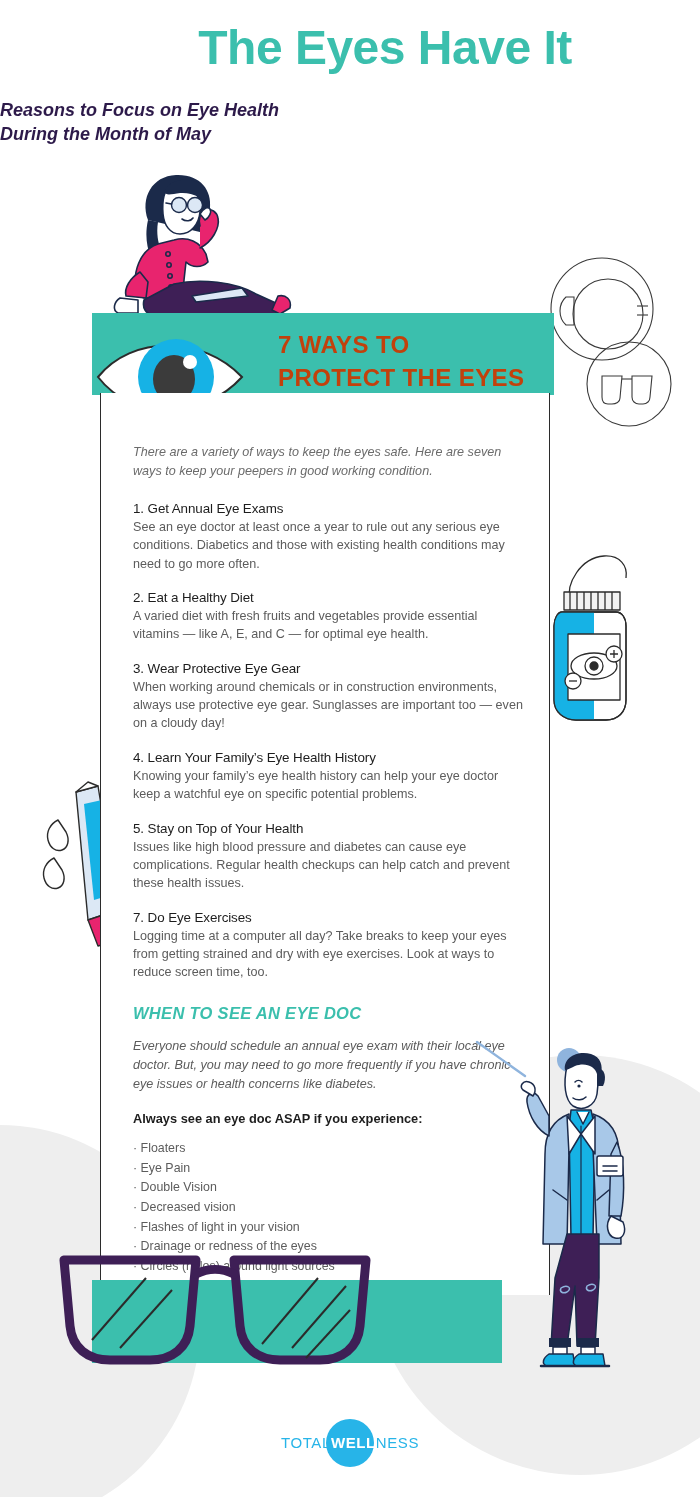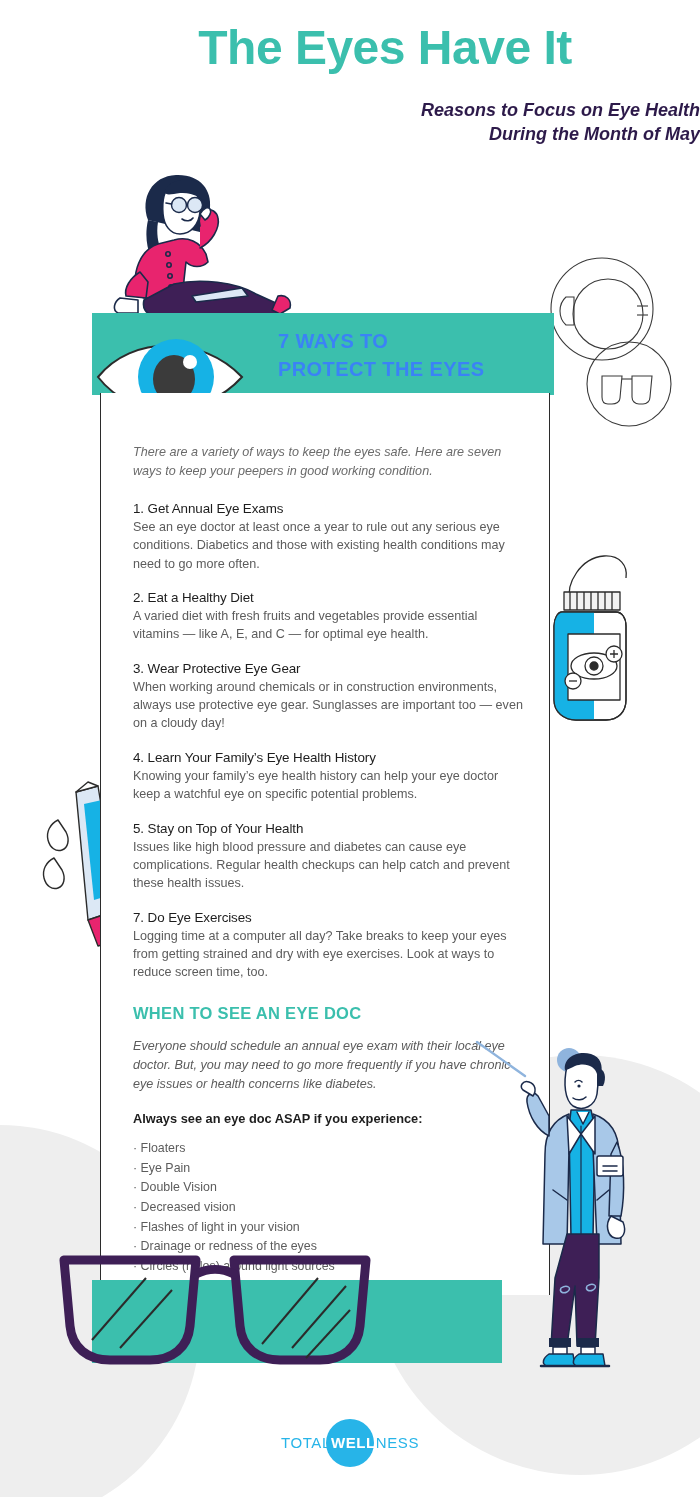--- a/index.html
+++ b/index.html
@@ -21,21 +21,21 @@
     border-radius:50%; background:#eeeeee;
   }
 
   
   .title{
     position:absolute; top:22px; left:0; width:700px; text-align:center;
     font-size:48px; font-weight:bold; letter-spacing:-0.5px;
     color:#3BBFAD; line-height:1.08;padding-left:35px;
   }
   .subtitle{
-    position:absolute; top:98px; left:0; width:700px; text-align:right;
+    position:absolute; top:98px; left:0; width:700px; text-align:left;
     font-size:18px; font-style:italic; font-weight:bold;
     color:#2d1a4a; line-height:1.35;
   }
   .subtitle div{display:block;}
 
   
   svg.ill{position:absolute; overflow:visible;}
   .woman{left:96px; top:162px; width:215px; height:160px;}
   .circles{left:536px; top:252px; width:160px; height:165px;}
   .bottle{left:548px; top:550px; width:140px; height:180px;}
@@ -43,21 +43,21 @@
   .doctor{left:505px; top:1038px; width:185px; height:330px;}
   .glasses{left:50px; top:1248px; width:330px; height:120px;}
 
   
   .banner{
     position:absolute; left:92px; top:313px; width:462px; height:82px;
     background:#3BBFAD;
   }
   .banner-text{
     position:absolute; left:278px; top:328px; width:290px;
-    color:#3b82f6; font-size:20px; font-weight:bold; line-height:1.38;
+    color:#c2410c; font-size:24px; font-weight:bold; line-height:1.38;
     letter-spacing:0.4px;
   }
   .banner-text div{display:block;}
   .eye-badge{position:absolute; left:92px; top:327px; width:190px; height:100px;}
 
   
   .card{
     position:absolute; left:100px; top:393px; width:450px; height:902px;
     background:#ffffff;
     border-left:1.5px solid #2b2b2b;
@@ -72,21 +72,21 @@
   }
   .tip{margin:0 0 17px 0;}
   .tip h3{
     margin:0 0 2px 0; font-size:13.4px; font-weight:normal; color:#1d1d1d;
     letter-spacing:-0.1px;
   }
   .tip p{margin:0; font-size:12.6px; line-height:1.46; color:#5c5c5c;}
 
   .section-head{
     margin:22px 0 14px 0; font-size:16.5px; font-weight:bold;
-    color:#3BBFAD; letter-spacing:0.3px;
+    color:#3BBFAD; letter-spacing:0.3px;font-style:italic;
   }
   .note{
     font-size:12.6px; font-style:italic; line-height:1.52; color:#5c5c5c;
     margin:0 0 17px 0;
   }
   .always{
     font-size:12.8px; font-weight:bold; color:#1d1d1d; margin:0 0 13px 0;
   }
   .symptoms{list-style:none; margin:0; padding:0;}
   .symptoms li{

